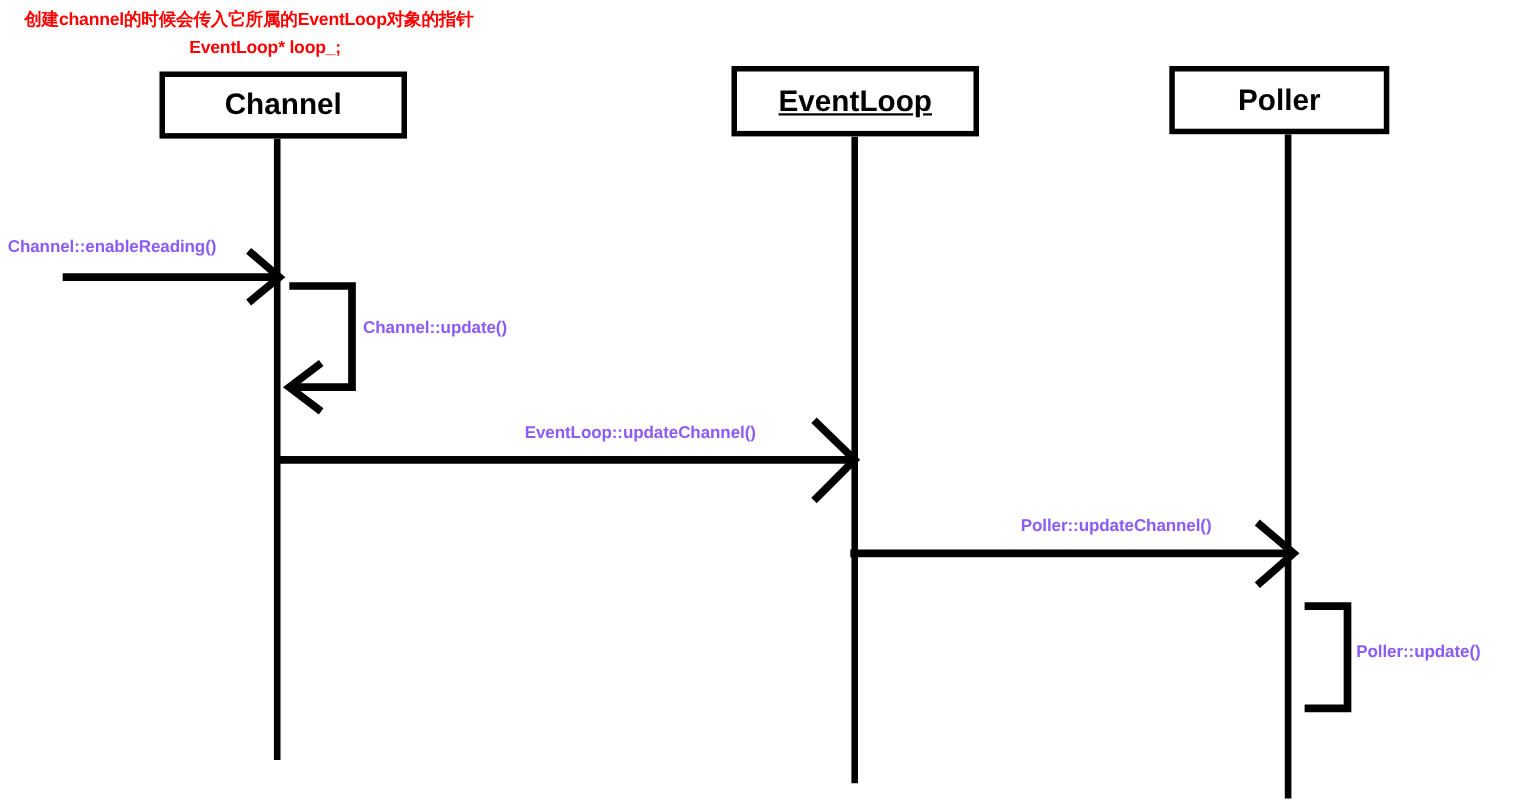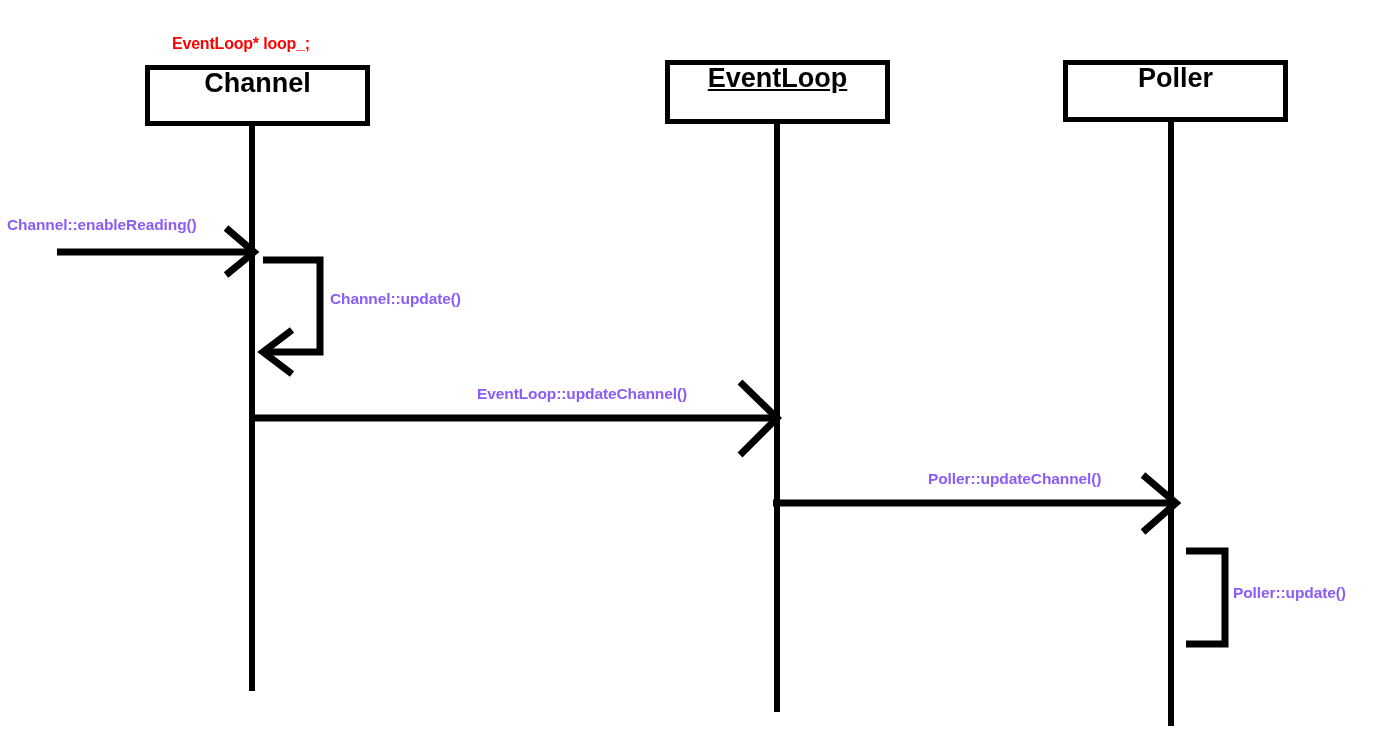--- a/index.html
+++ b/index.html
@@ -31,20 +31,21 @@
     font-size: 16px;
     white-space: nowrap;
     letter-spacing: -0.2px;
   }
   .participant-box {
     position: absolute;
     box-sizing: border-box;
     border: 5px solid #000000;
     background: #ffffff;
     display: flex;
+    align-items: center;
     justify-content: center;
   }
   .participant-label {
     font-family: "Liberation Sans", sans-serif;
     font-weight: bold;
     font-size: 27px;
     color: #000000;
     line-height: 1;
   }
   .msg-label {
@@ -89,33 +90,34 @@
       <line x1="773" y1="503" x2="1172" y2="503" stroke="#000000" stroke-width="7"></line>
       <polyline points="1143,475 1176,503 1143,532" fill="none" stroke="#000000" stroke-width="7" stroke-linecap="butt" stroke-linejoin="miter"></polyline>
     </g>
 
     <g>
       <polyline points="1186,551 1225,551 1225,644 1186,644" fill="none" stroke="#000000" stroke-width="7" stroke-linecap="butt" stroke-linejoin="miter"></polyline>
     </g>
 
   </svg>
 
+  <div class="note-text" style="left:22px; top:8px;">创建channel的时候会传入它所属的EventLoop对象的指针</div>
 
   <div class="note-text" style="left:172px; top:35px;">EventLoop* loop_;</div>
 
 
   <div class="participant-box" style="left:145px; top:65px; width:225px; height:61px;">
     <span class="participant-label">Channel</span>
   </div>
 
   <div class="participant-box" style="left:665px; top:60px; width:225px; height:64px;text-decoration:underline;">
     <span class="participant-label">EventLoop</span>
   </div>
 
-  <div class="participant-box" style="left:1063px; top:60px; width:225px; height:62px;">
+  <div class="participant-box" style="left:1063px; top:60px; width:200px; height:62px;">
     <span class="participant-label">Poller</span>
   </div>
 
   <div class="msg-label" style="left:7px; top:216px;">Channel::enableReading()</div>
 
   <div class="msg-label" style="left:330px; top:290px;text-align:center;">Channel::update()</div>
 
   <div class="msg-label" style="left:477px; top:385px;">EventLoop::updateChannel()</div>
 
   <div class="msg-label" style="left:928px; top:470px;">Poller::updateChannel()</div>

